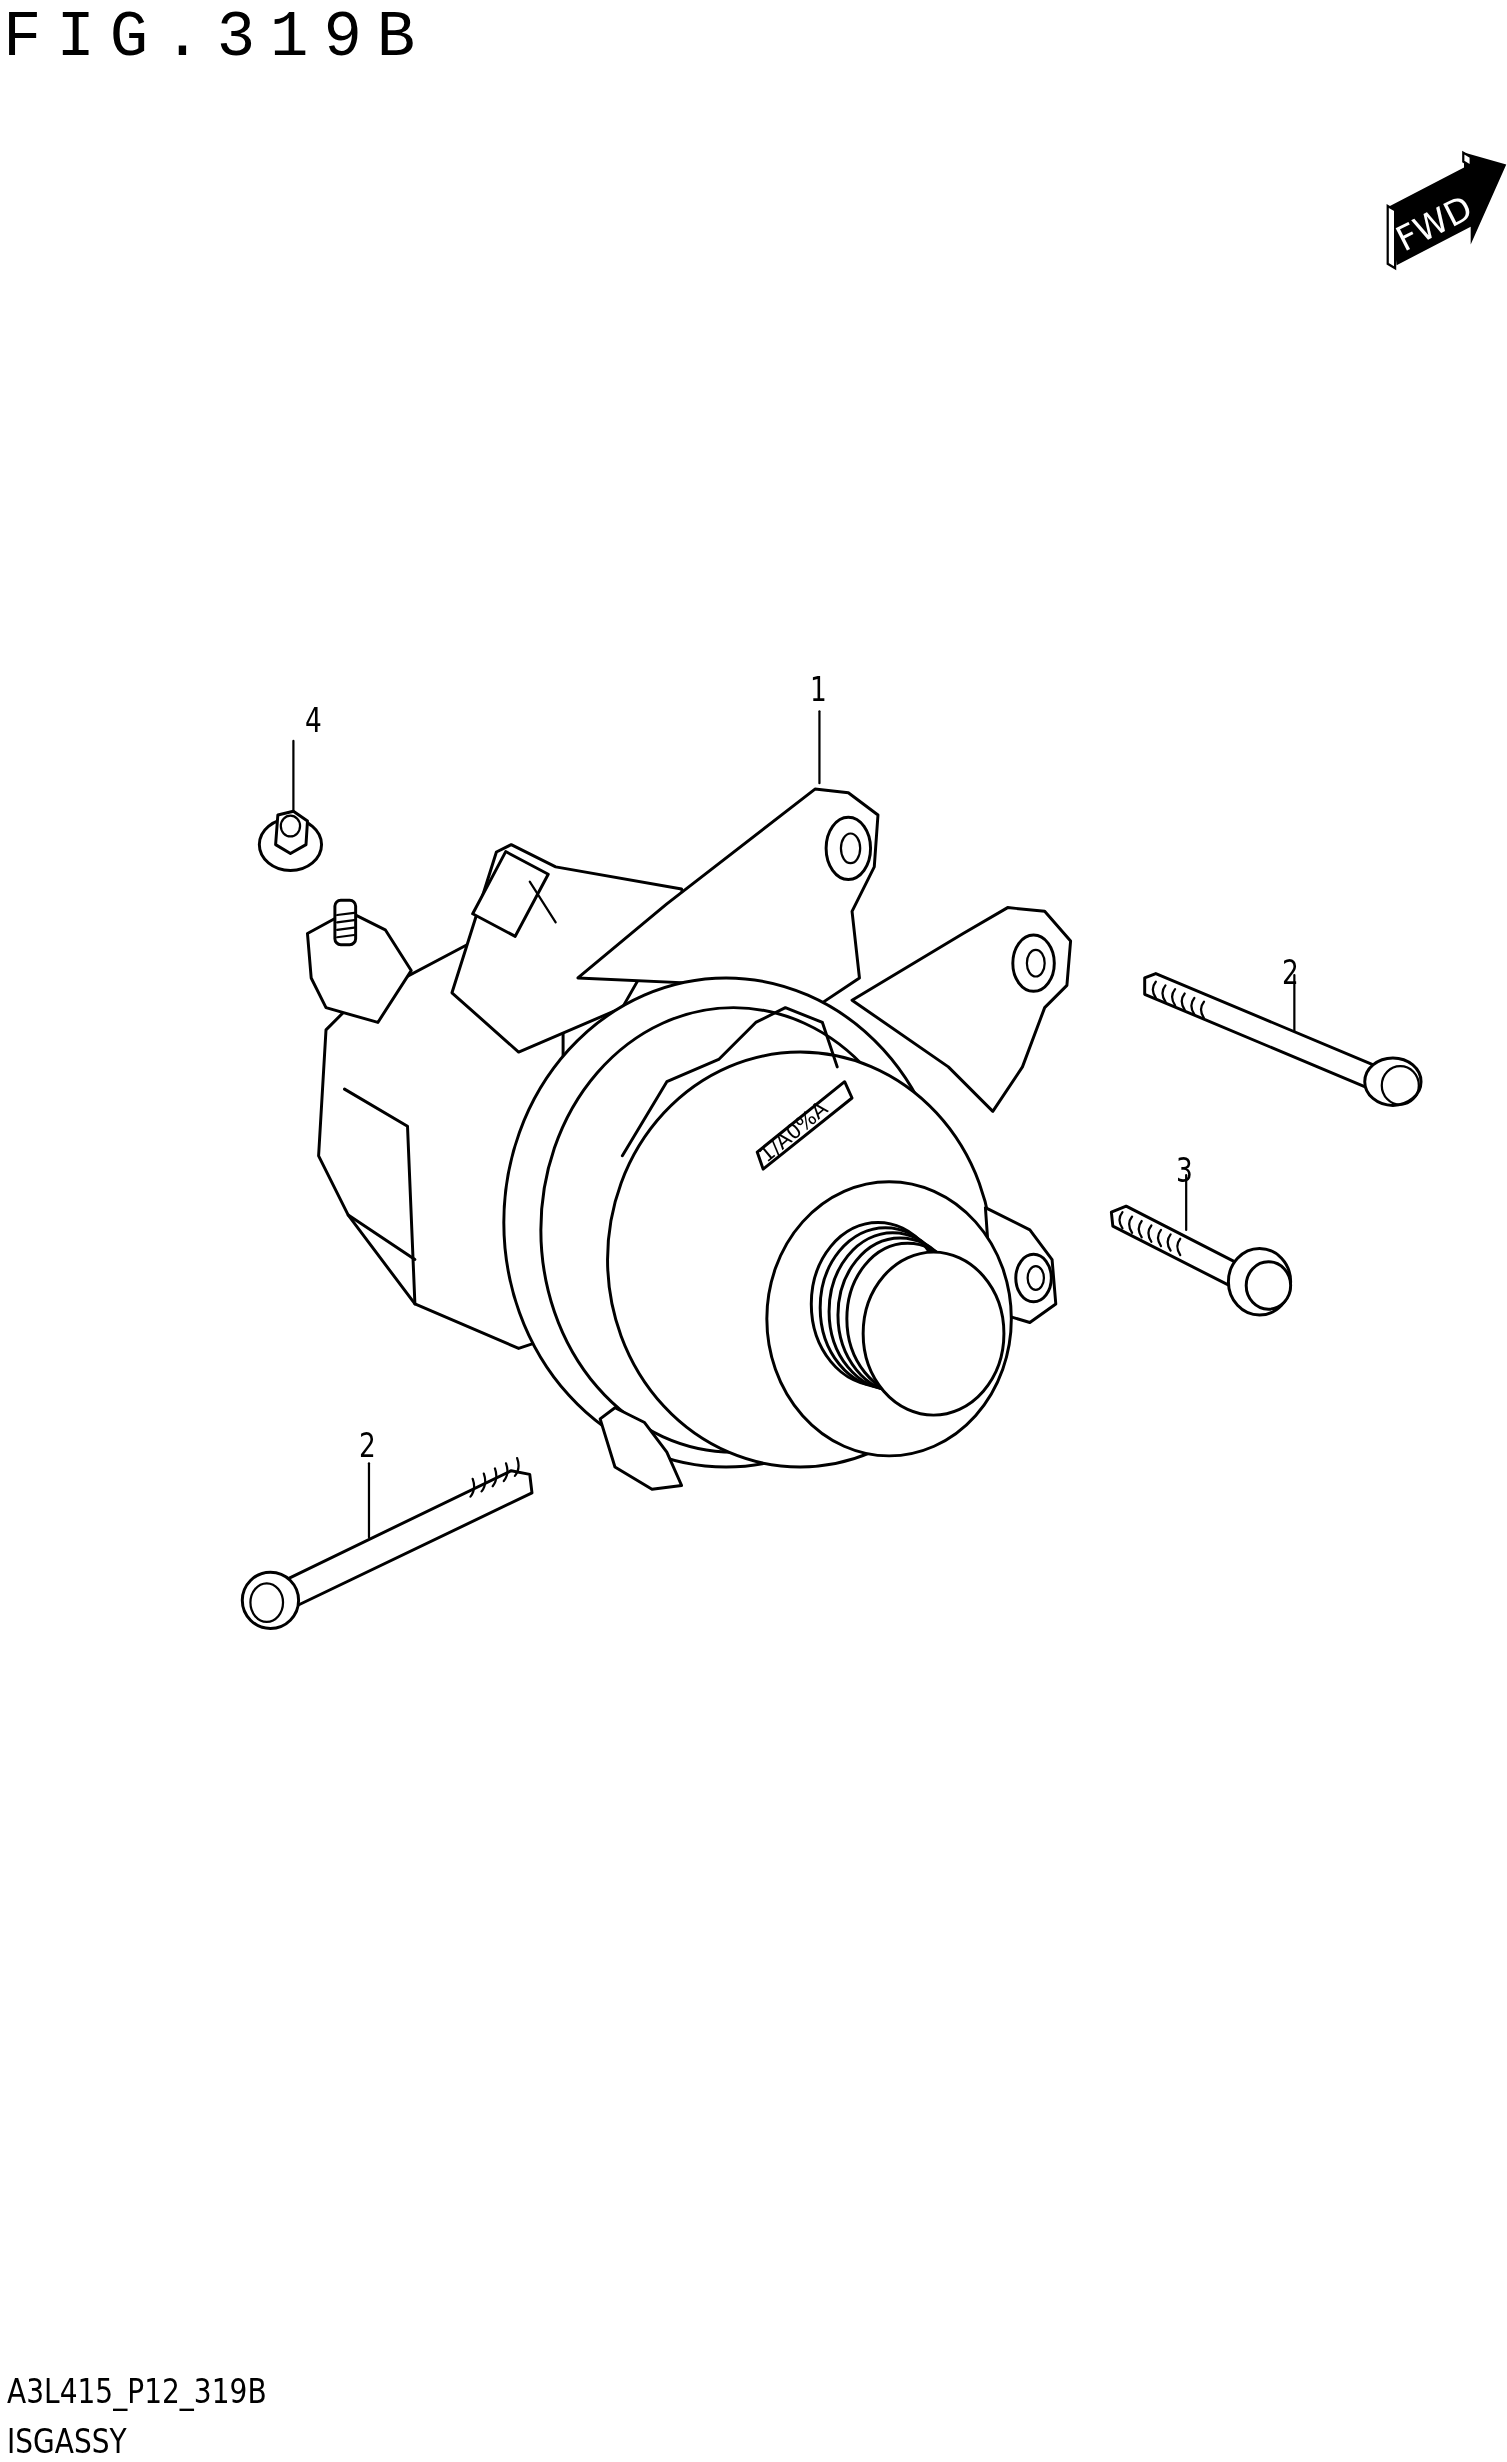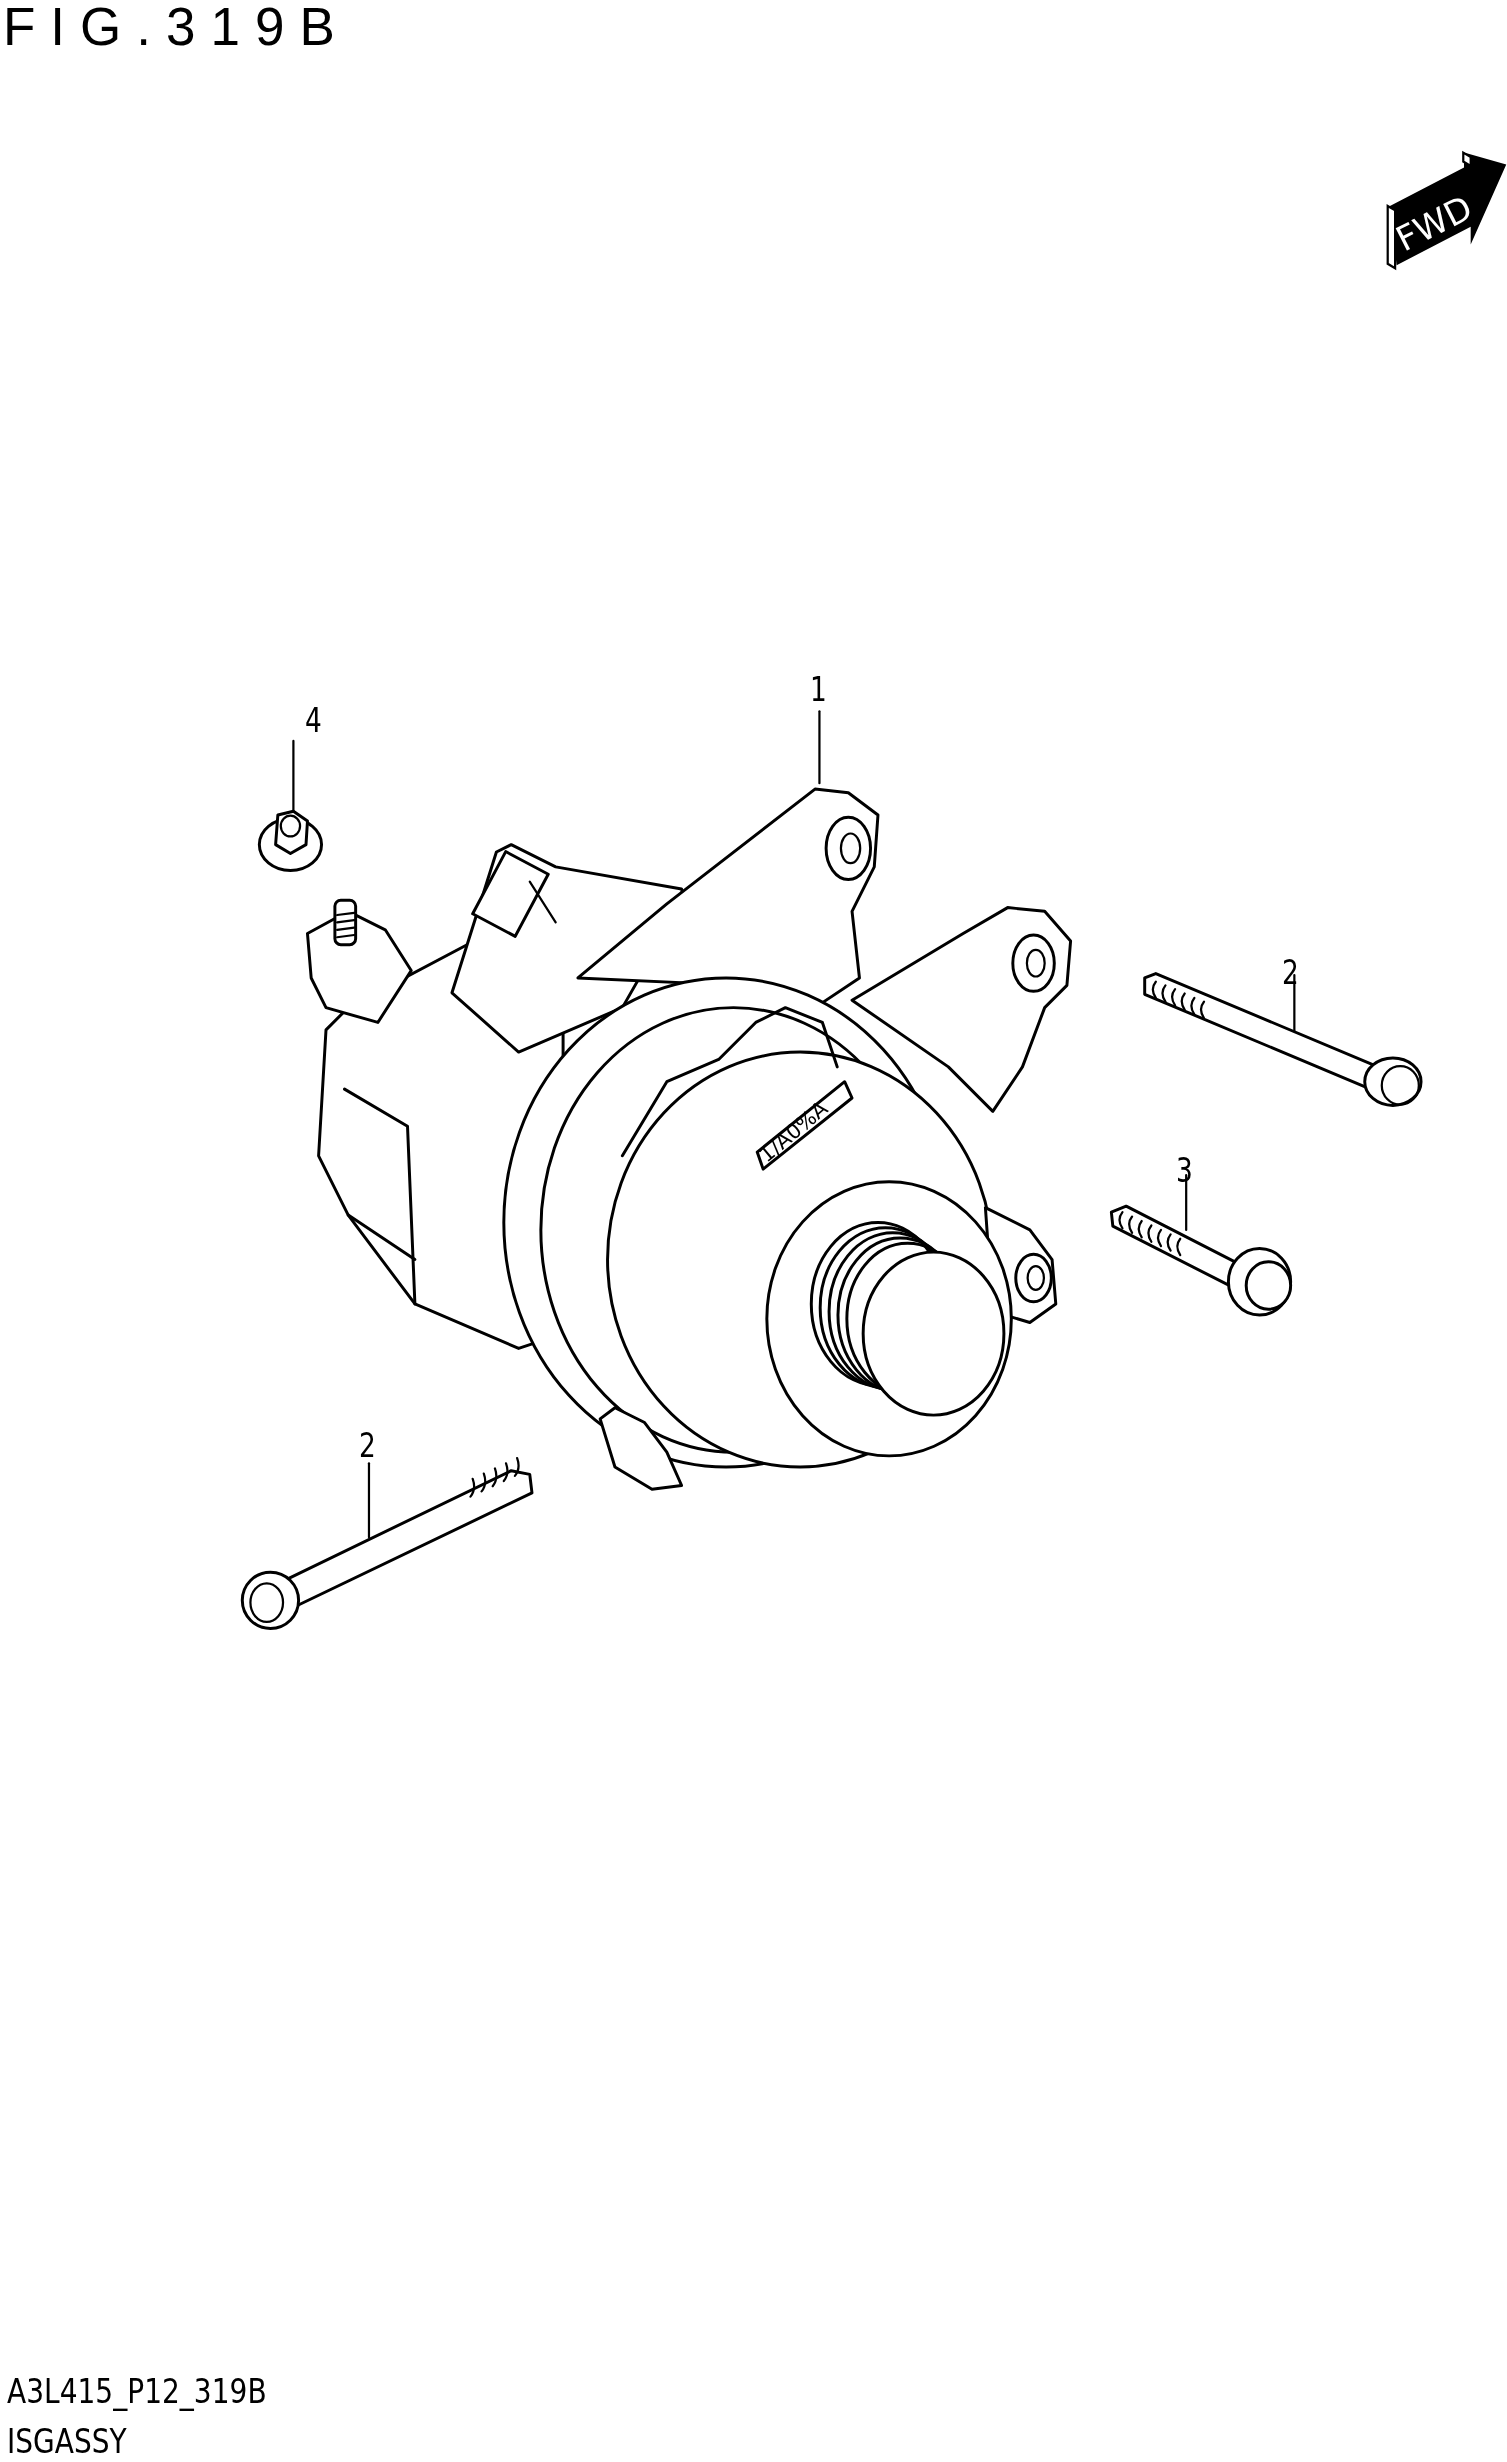--- a/index.html
+++ b/index.html
@@ -1,17 +1,17 @@
 <!DOCTYPE html>
 <html style="font-size:12px"><head>
 <meta charset="utf-8">
 <style>
   html, body { margin:0; padding:0; background:#ffffff; }
   body { width:1507px; height:2462px; position:relative; overflow:hidden; font-family:"DejaVu Sans", sans-serif; color:#000; }
-  .fig-title { position:absolute; left:3px; top:0; font-size:53px; letter-spacing:15px; line-height:1; font-family:Liberation Sans, sans-serif; }
+  .fig-title { position:absolute; left:3px; top:6px; font-size:64px; letter-spacing:15px; line-height:1; font-family:Liberation Mono, monospace; }
   .callout { position:absolute; font-size:33px; line-height:1; font-family:"DejaVu Sans", sans-serif; transform:scaleX(0.8); transform-origin:left top; }
   .footer-code { position:absolute; left:7.4px; top:2375px; font-size:33px; line-height:1; transform:scaleX(0.85); transform-origin:left top; }
   .footer-name { position:absolute; left:7.4px; top:2425px; font-size:33px; line-height:1; transform:scaleX(0.85); transform-origin:left top; }
   svg.drawing { position:absolute; left:0; top:0; }
   .ln { fill:none; stroke:#000; stroke-width:4; stroke-linecap:round; stroke-linejoin:round; }
   .thin { fill:none; stroke:#000; stroke-width:3; stroke-linecap:round; stroke-linejoin:round; }
   .wfill { fill:#fff; stroke:#000; stroke-width:4; stroke-linejoin:round; }
 </style>
 </head>
 <body>

